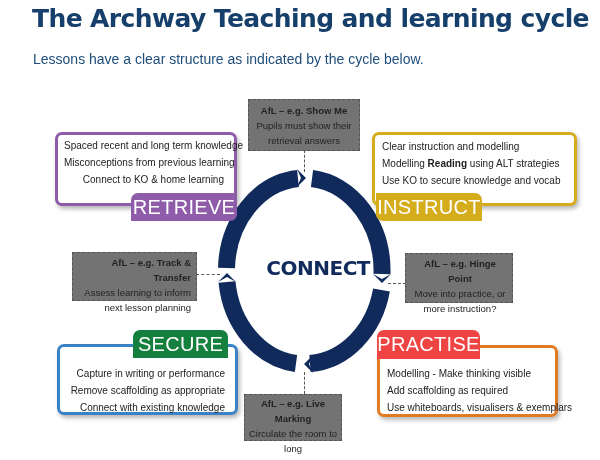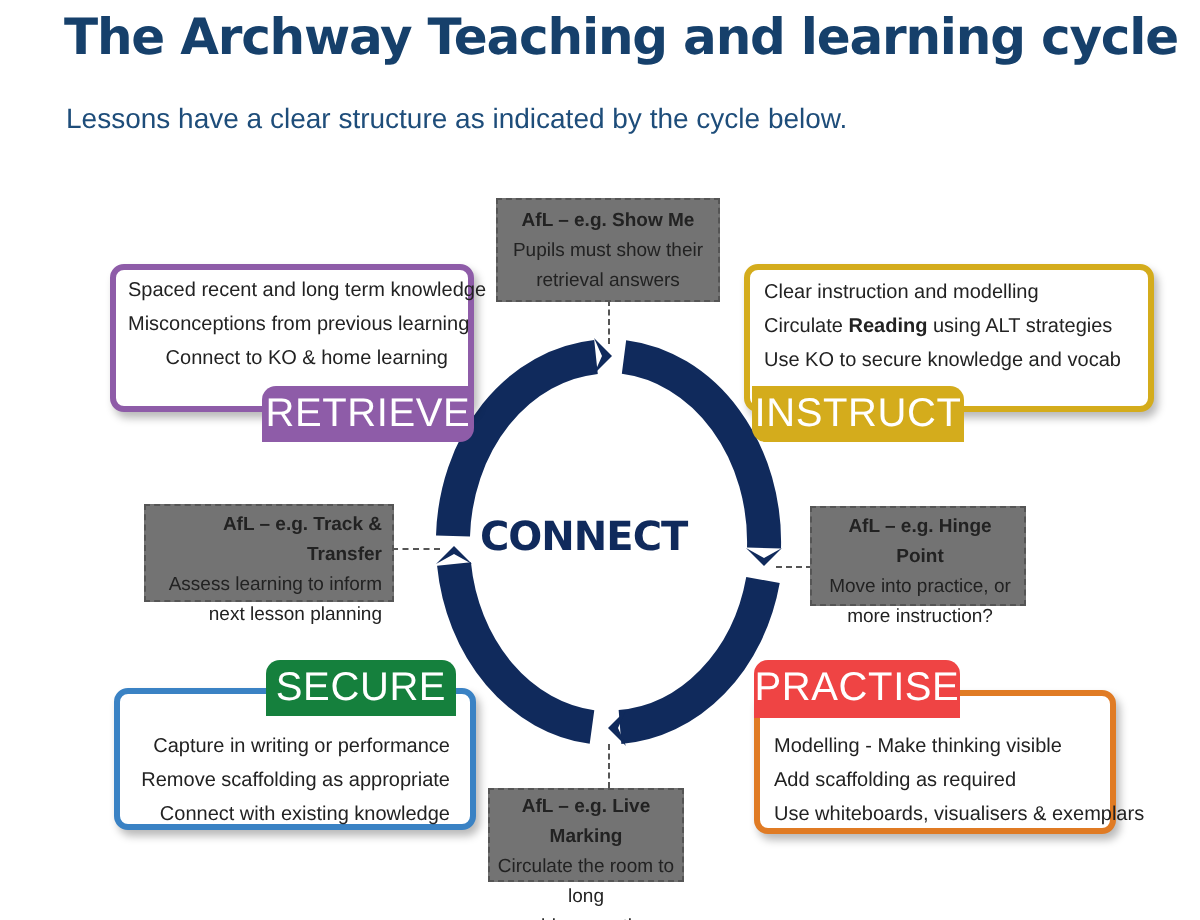--- a/index.html
+++ b/index.html
@@ -12,21 +12,21 @@
     font-family: "DejaVu Sans", sans-serif; font-weight: bold;
     font-size: 25px; color: #16406b; letter-spacing: -0.6px; white-space: nowrap;
   }
   .subtitle {
     position: absolute; left: 33px; top: 51px;
     font-family: "Liberation Sans", sans-serif;
     font-size: 14px; color: #1e4d7a; white-space: nowrap;
   }
   svg.ring { position: absolute; left: 0; top: 0; }
   .connect-label {
-    position: absolute; left: 240px; top: 256px; width: 130px; text-align: left;
+    position: absolute; left: 240px; top: 256px; width: 130px; text-align: right;
     font-family: "DejaVu Sans", sans-serif; font-weight: bold; font-size: 20px;
     color: #102a5c; letter-spacing: -0.5px;
   }
   .box {
     position: absolute; background: #fff; border-style: solid; border-width: 3px;
     border-radius: 7px; box-shadow: 2px 3px 4px rgba(0,0,0,0.28);
     font-size: 10px; color: #222; box-sizing: border-box;
   }
   .box .line { white-space: nowrap; line-height: 17px; }
   .box.right-align { text-align: right; }
@@ -77,21 +77,21 @@
 
 <div class="box right-align" style="left:55px; top:132px; width:182px; height:74px; border-color:#8e5ca8; padding:2px 10px 0 6px;">
   <div class="line">Spaced recent and long term knowledge</div>
   <div class="line">Misconceptions from previous learning</div>
   <div class="line">Connect to KO &amp; home learning</div>
 </div>
 <div class="tab" style="left:131px; top:193px; width:106px; height:28px; background:#8e5ca8; border-radius:7px 0 7px 0;">RETRIEVE</div>
 
 <div class="box" style="left:372px; top:132px; width:205px; height:74px; border-color:#d4ac1c; padding:3px 6px 0 7px;">
   <div class="line">Clear instruction and modelling</div>
-  <div class="line"><span>Circulate</span> <b>Reading</b> <span>using ALT strategies</span></div>
+  <div class="line"><span>Modelling</span> <b>Reading</b> <span>using ALT strategies</span></div>
   <div class="line">Use KO to secure knowledge and vocab</div>
 </div>
 <div class="tab" style="left:376px; top:193px; width:106px; height:28px; background:#d4ac1c; border-radius:0 7px 0 7px;">INSTRUCT</div>
 
 <div class="box right-align" style="left:57px; top:344px; width:181px; height:71px; border-color:#3a82c4; padding:18px 10px 0 6px;">
   <div class="line">Capture in writing or performance</div>
   <div class="line">Remove scaffolding as appropriate</div>
   <div class="line">Connect with existing knowledge</div>
 </div>
 <div class="tab" style="left:133px; top:330px; width:95px; height:28px; background:#15803d; border-radius:7px 7px 0 0;">SECURE</div>

